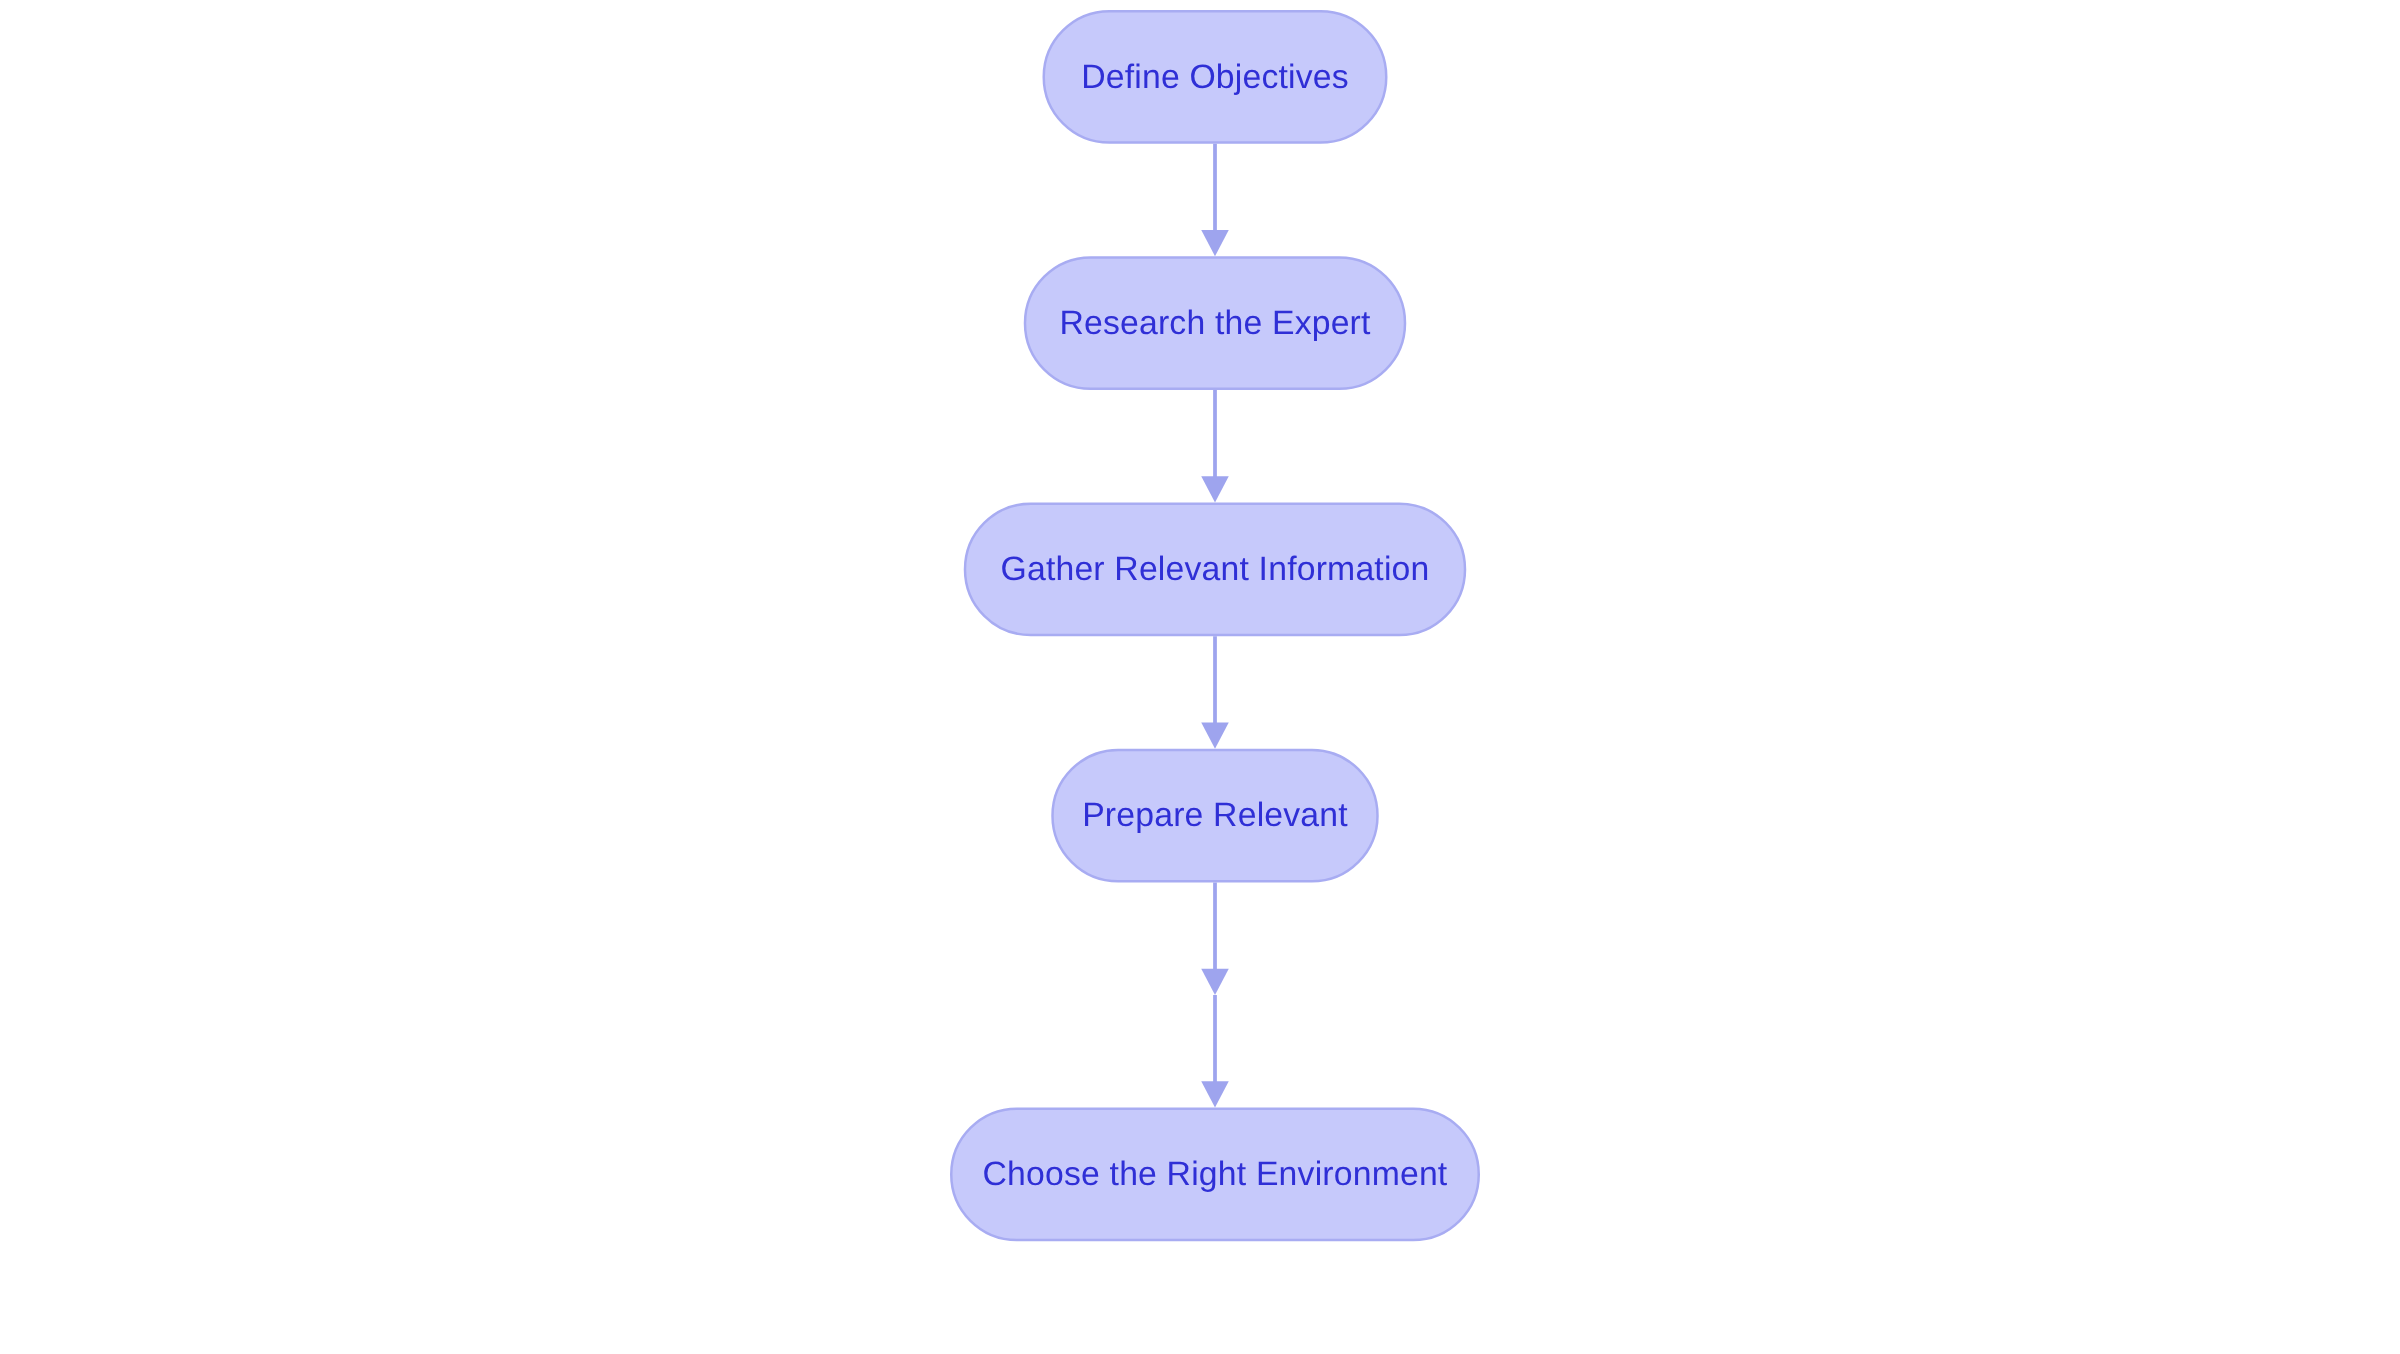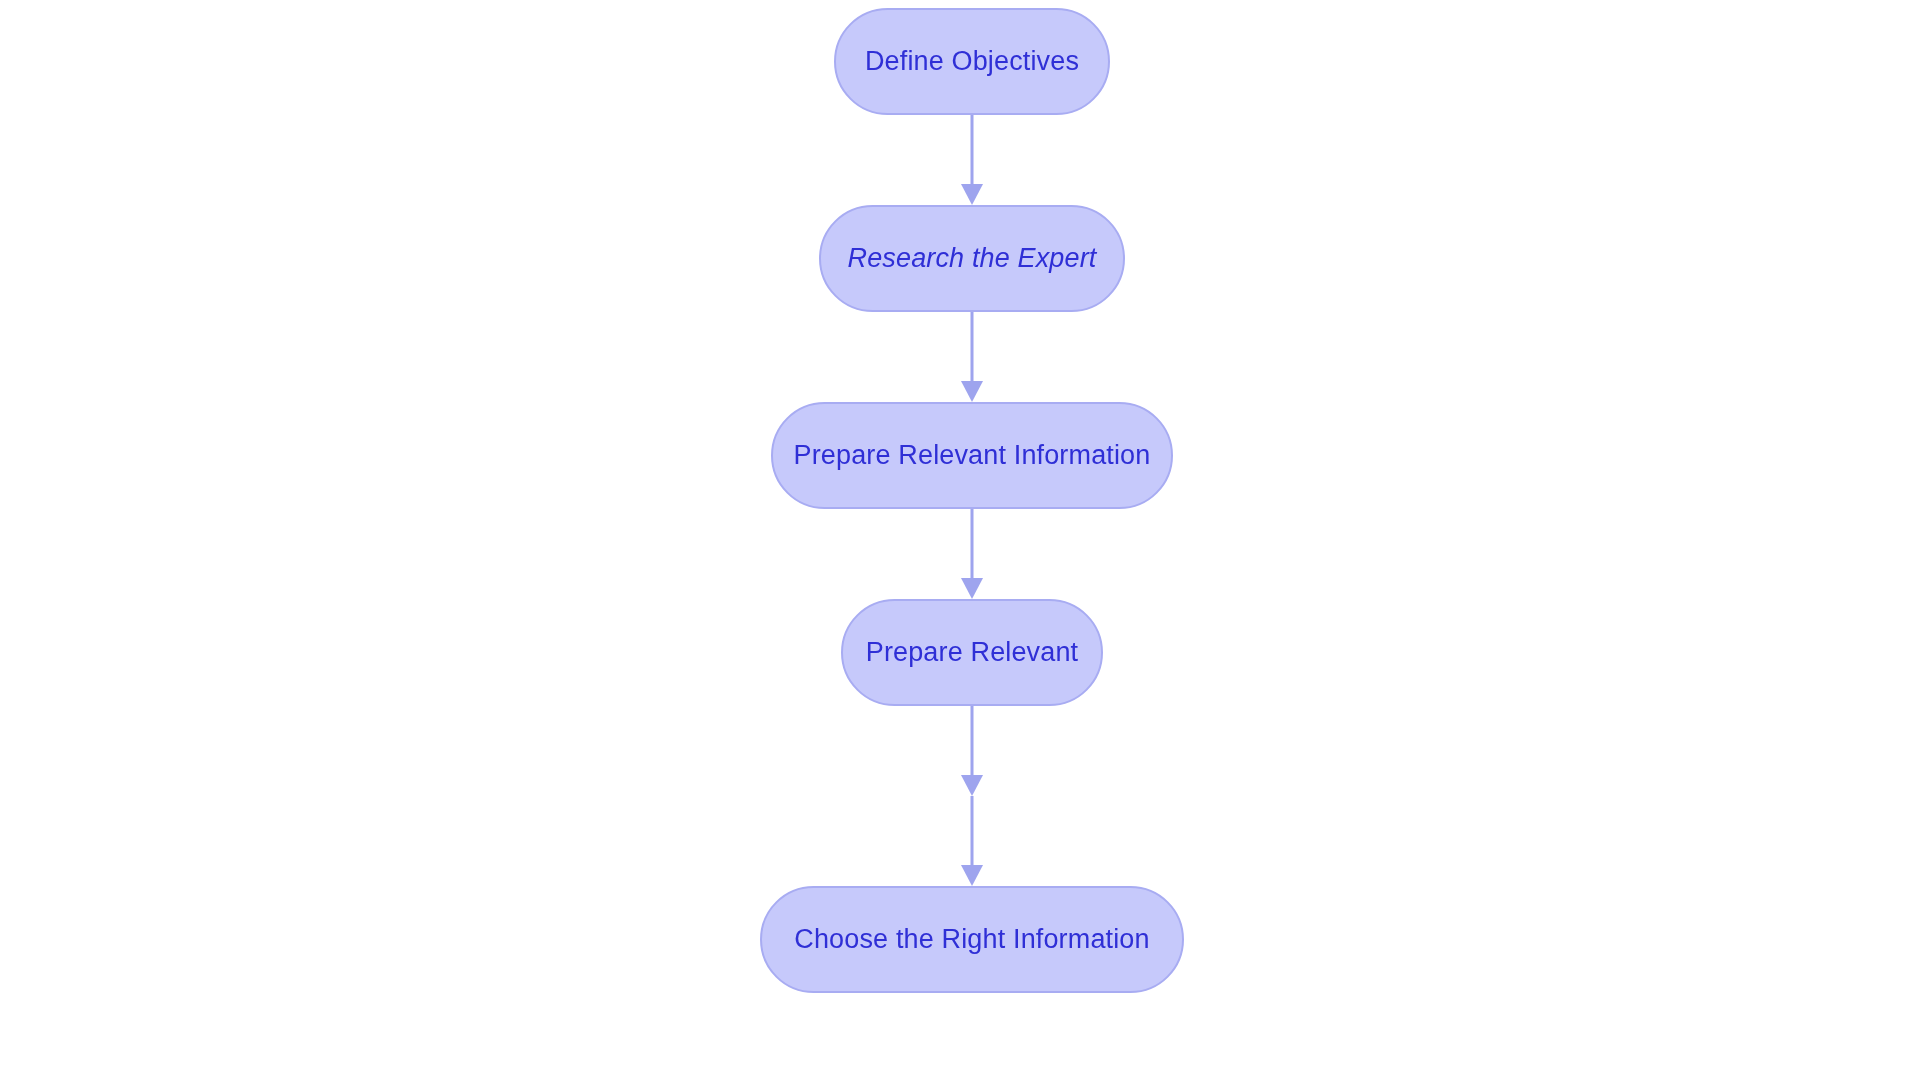--- a/index.html
+++ b/index.html
@@ -80,21 +80,21 @@
     transform: translateX(-50%);
     width: 0;
     height: 0;
     border-left: 11px solid transparent;
     border-right: 11px solid transparent;
     border-top: 21px solid #9ea4ee;
   }
 
   
   .node-w1 { width: 276px; }
-  .node-w2 { width: 306px; font-style: italic; }
+  .node-w2 { width: 306px; }
   .node-w3 { width: 402px; }
   .node-w4 { width: 262px; }
   .node-w5 { width: 252px; }
   .node-w6 { width: 424px; }
 
   .spacer-top { height: 8px; flex: 0 0 auto; }
 </style>
 </head>
 <body>
 
@@ -115,21 +115,21 @@
     <div class="node node-w2">
       <span class="node-label">Research the Expert</span>
     </div>
 
     <div class="connector">
       <div class="line"></div>
       <div class="arrowhead"></div>
     </div>
 
     <div class="node node-w3">
-      <span class="node-label">Prepare Relevant Information</span>
+      <span class="node-label">Gather Relevant Information</span>
     </div>
 
     <div class="connector">
       <div class="line"></div>
       <div class="arrowhead"></div>
     </div>
 
     <div class="node node-w4">
       <span class="node-label">Prepare Relevant</span>
     </div>
@@ -139,17 +139,17 @@
       <div class="arrowhead"></div>
     </div>
 
 
     <div class="connector">
       <div class="line"></div>
       <div class="arrowhead"></div>
     </div>
 
     <div class="node node-w6">
-      <span class="node-label">Choose the Right Information</span>
+      <span class="node-label">Choose the Right Environment</span>
     </div>
 
   </div>
 </div>
 
 </body></html>

